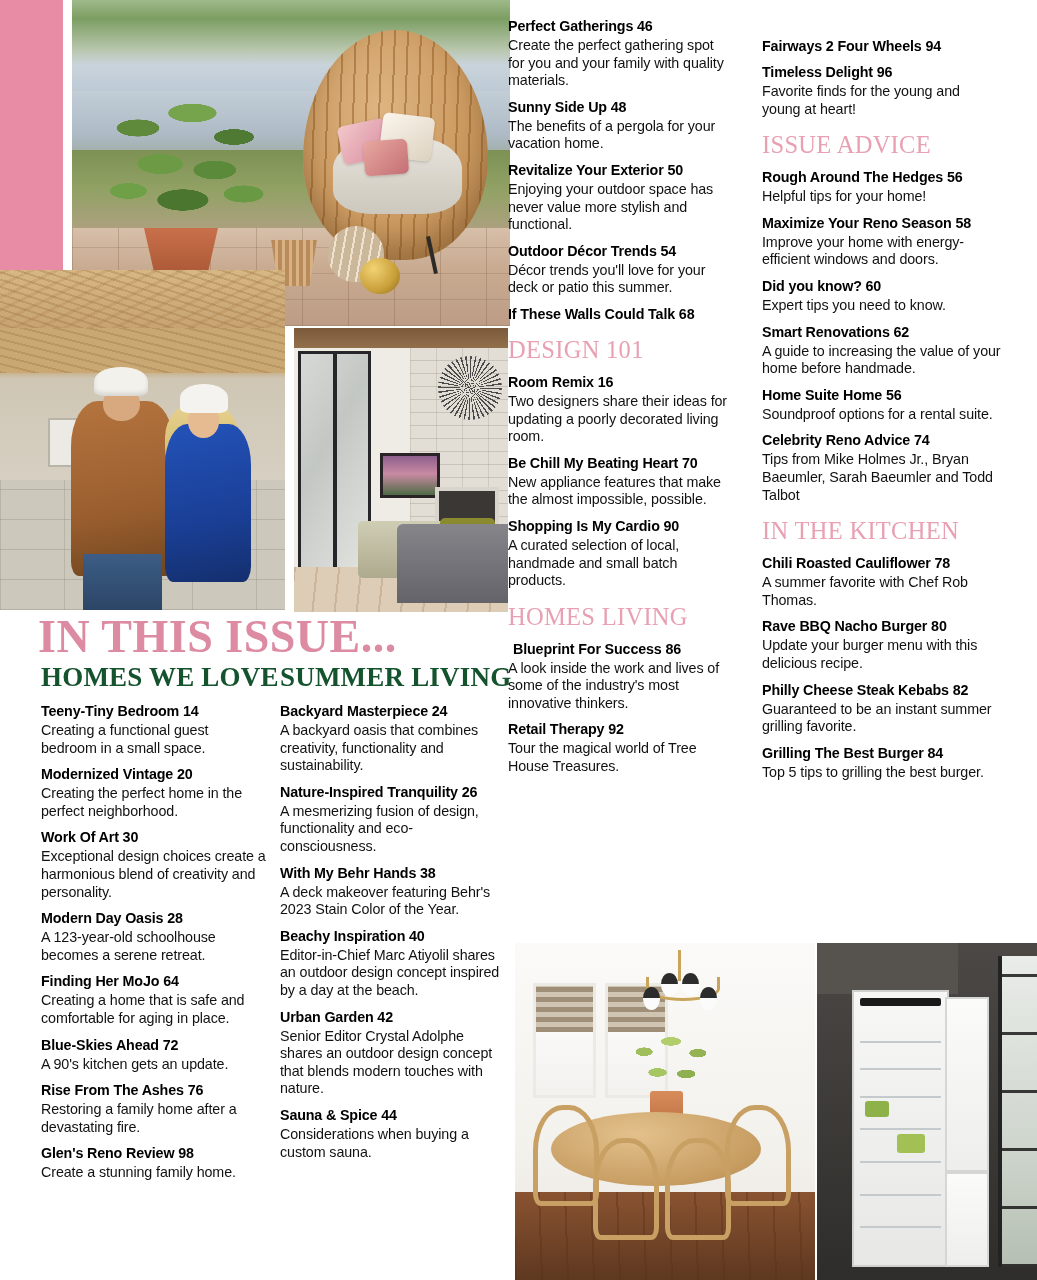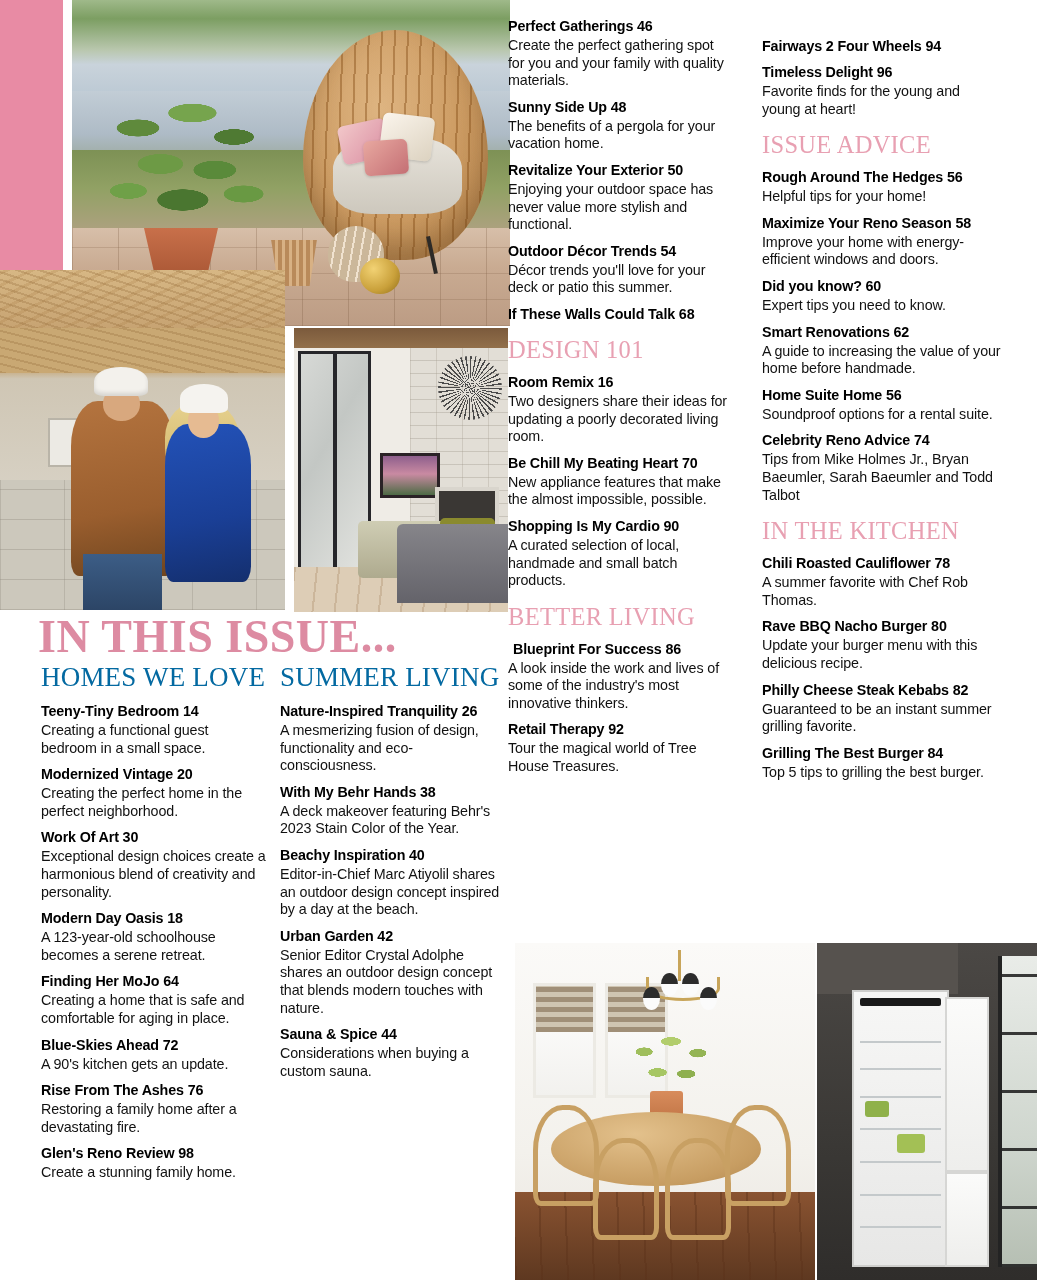--- a/index.html
+++ b/index.html
@@ -340,22 +340,22 @@
     line-height: 46px;
     font-weight: 700;
     color: #dd8ba2;
     letter-spacing: 0.5px;
     white-space: nowrap;
   }
   .cat-head {
     font-family: "Liberation Serif", serif;
     font-size: 27px;
     line-height: 31px;
-    font-weight: 400;
-    color: #0369a1;
+    font-weight: 700;
+    color: #14532d;
     letter-spacing: 0.2px;
     white-space: nowrap;
   }
   .cat-head-abs { position: absolute; }
   .cat-head-1 { left: 41px;  top: 662px; }
   .cat-head-2 { left: 280px; top: 662px; }
 
   .section-head {
     font-family: "Liberation Serif", serif;
     font-size: 24.5px;
@@ -500,21 +500,21 @@
     </div>
     <div class="entry">
       <div class="entry-title">Modernized Vintage 20</div>
       <div class="entry-desc">Creating the perfect home in the perfect neighborhood.</div>
     </div>
     <div class="entry">
       <div class="entry-title">Work Of Art 30</div>
       <div class="entry-desc">Exceptional design choices create a harmonious blend of creativity and personality.</div>
     </div>
     <div class="entry">
-      <div class="entry-title">Modern Day Oasis 18</div>
+      <div class="entry-title">Modern Day Oasis 28</div>
       <div class="entry-desc">A 123-year-old schoolhouse becomes a serene retreat.</div>
     </div>
     <div class="entry">
       <div class="entry-title">Finding Her MoJo 64</div>
       <div class="entry-desc">Creating a home that is safe and comfortable for aging in place.</div>
     </div>
     <div class="entry">
       <div class="entry-title">Blue-Skies Ahead 72</div>
       <div class="entry-desc">A 90's kitchen gets an update.</div>
     </div>
@@ -522,20 +522,24 @@
       <div class="entry-title">Rise From The Ashes 76</div>
       <div class="entry-desc">Restoring a family home after a devastating fire.</div>
     </div>
     <div class="entry">
       <div class="entry-title">Glen's Reno Review 98</div>
       <div class="entry-desc">Create a stunning family home.</div>
     </div>
   </div>
 <div class="col col-2" id="col-2">
     <div class="entry">
+      <div class="entry-title">Backyard Masterpiece 24</div>
+      <div class="entry-desc">A backyard oasis that combines creativity, functionality and sustainability.</div>
+    </div>
+    <div class="entry">
       <div class="entry-title">Nature-Inspired Tranquility 26</div>
       <div class="entry-desc">A mesmerizing fusion of design, functionality and eco-consciousness.</div>
     </div>
     <div class="entry">
       <div class="entry-title">With My Behr Hands 38</div>
       <div class="entry-desc">A deck makeover featuring Behr's 2023 Stain Color of the Year.</div>
     </div>
     <div class="entry">
       <div class="entry-title">Beachy Inspiration 40</div>
       <div class="entry-desc">Editor-in-Chief Marc Atiyolil shares an outdoor design concept inspired by a day at the beach.</div>
@@ -575,21 +579,21 @@
       <div class="entry-desc">Two designers share their ideas for updating a poorly decorated living room.</div>
     </div>
     <div class="entry">
       <div class="entry-title">Be Chill My Beating Heart 70</div>
       <div class="entry-desc">New appliance features that make the almost impossible, possible.</div>
     </div>
     <div class="entry">
       <div class="entry-title">Shopping Is My Cardio 90</div>
       <div class="entry-desc">A curated selection of local, handmade and small batch products.</div>
     </div>
-    <div class="section-head">BETTER LIVING</div>
+    <div class="section-head">HOMES LIVING</div>
     <div class="entry indent">
       <div class="entry-title">Blueprint For Success 86</div>
       <div class="entry-desc">A look inside the work and lives of some of the industry's most innovative thinkers.</div>
     </div>
     <div class="entry">
       <div class="entry-title">Retail Therapy 92</div>
       <div class="entry-desc">Tour the magical world of Tree House Treasures.</div>
     </div>
   </div>
 <div class="col col-4" id="col-4">

